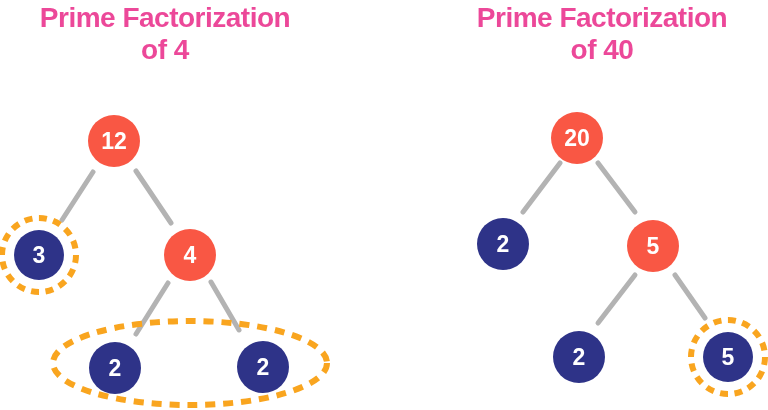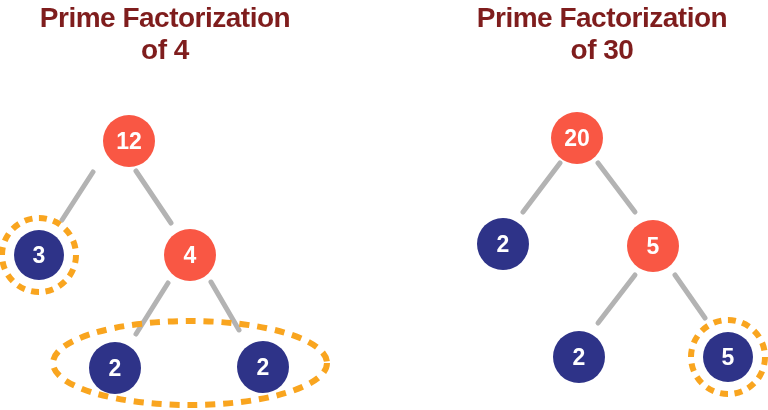--- a/index.html
+++ b/index.html
@@ -8,21 +8,21 @@
     width: 768px;
     height: 410px;
     background: #FFFFFF;
     overflow: hidden;
     font-family: "Liberation Sans", sans-serif;
   }
   .tree-title {
     position: absolute;
     top: 2px;
     text-align: center;
-    color: #7f1d1d;
+    color: #ec4899;
     font-weight: bold;
     font-size: 28px;
     line-height: 32px;
     letter-spacing: -0.5px;
   }
   #title-12 { left: 14px;  width: 302px; }
   #title-20 { left: 448px; width: 308px; }
   #shape-layer {
     position: absolute;
     left: 0; top: 0;
@@ -45,41 +45,41 @@
 <body>
 
 <div id="stage">
 
   <div class="tree-title" id="title-12">
     <div>Prime Factorization</div>
     <div>of 4</div>
   </div>
   <div class="tree-title" id="title-20">
     <div>Prime Factorization</div>
-    <div>of 30</div>
+    <div>of 40</div>
   </div>
 
   <svg id="shape-layer" width="768" height="410" viewBox="0 0 768 410">
 
     <line x1="93" y1="172" x2="62" y2="220" stroke="#B3B3B3" stroke-width="5" stroke-linecap="round"></line>
     <line x1="136" y1="171" x2="171" y2="223" stroke="#B3B3B3" stroke-width="5" stroke-linecap="round"></line>
     <line x1="168" y1="283" x2="136" y2="334" stroke="#B3B3B3" stroke-width="5" stroke-linecap="round"></line>
     <line x1="211" y1="282" x2="239" y2="330" stroke="#B3B3B3" stroke-width="5" stroke-linecap="round"></line>
 
     <line x1="560" y1="163" x2="523" y2="212" stroke="#B3B3B3" stroke-width="5" stroke-linecap="round"></line>
     <line x1="598" y1="163" x2="635" y2="212" stroke="#B3B3B3" stroke-width="5" stroke-linecap="round"></line>
     <line x1="635" y1="275" x2="598" y2="323" stroke="#B3B3B3" stroke-width="5" stroke-linecap="round"></line>
     <line x1="675" y1="275" x2="705" y2="318" stroke="#B3B3B3" stroke-width="5" stroke-linecap="round"></line>
 
     <circle cx="39" cy="255" r="37" fill="none" stroke="#F9A51F" stroke-width="6" stroke-dasharray="8 6.5"></circle>
     <ellipse cx="190" cy="363" rx="137" ry="42" fill="none" stroke="#F9A51F" stroke-width="6" stroke-dasharray="10 7.9"></ellipse>
     <circle cx="728" cy="357" r="37" fill="none" stroke="#F9A51F" stroke-width="6" stroke-dasharray="8 6.5"></circle>
   </svg>
 
-  <div class="node composite" style="left:103px;  top:115px; width:52px; height:52px;">12</div>
+  <div class="node composite" style="left:88px;  top:115px; width:52px; height:52px;">12</div>
   <div class="node prime" style="left:14px;  top:230px; width:50px; height:50px;">3</div>
   <div class="node composite" style="left:164px; top:229px; width:52px; height:52px;">4</div>
   <div class="node prime" style="left:89px;  top:342px; width:52px; height:52px;">2</div>
   <div class="node prime" style="left:237px; top:341px; width:52px; height:52px;">2</div>
 
   <div class="node composite" style="left:551px; top:112px; width:52px; height:52px;">20</div>
   <div class="node prime" style="left:477px; top:218px; width:52px; height:52px;">2</div>
   <div class="node composite" style="left:627px; top:220px; width:52px; height:52px;">5</div>
   <div class="node prime" style="left:553px; top:331px; width:52px; height:52px;">2</div>
   <div class="node prime" style="left:703px; top:332px; width:50px; height:50px;">5</div>

